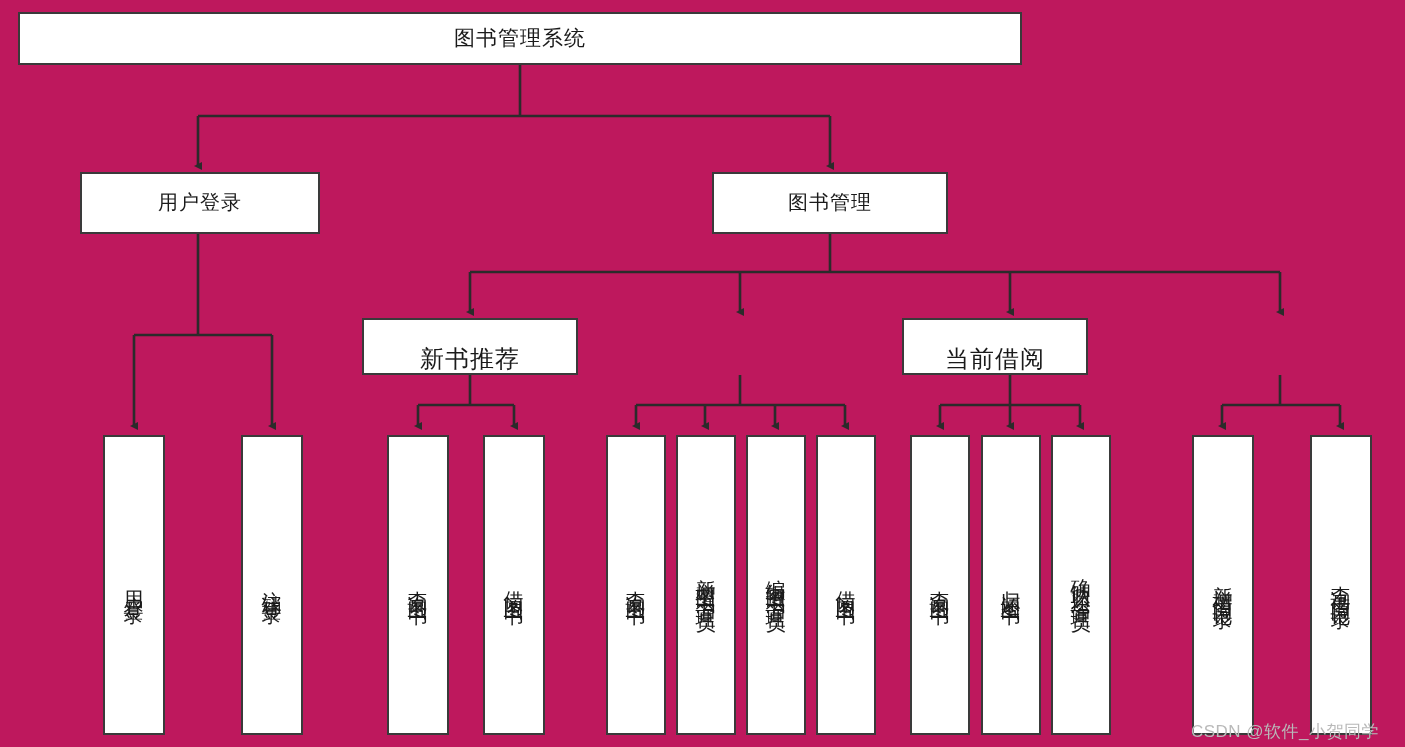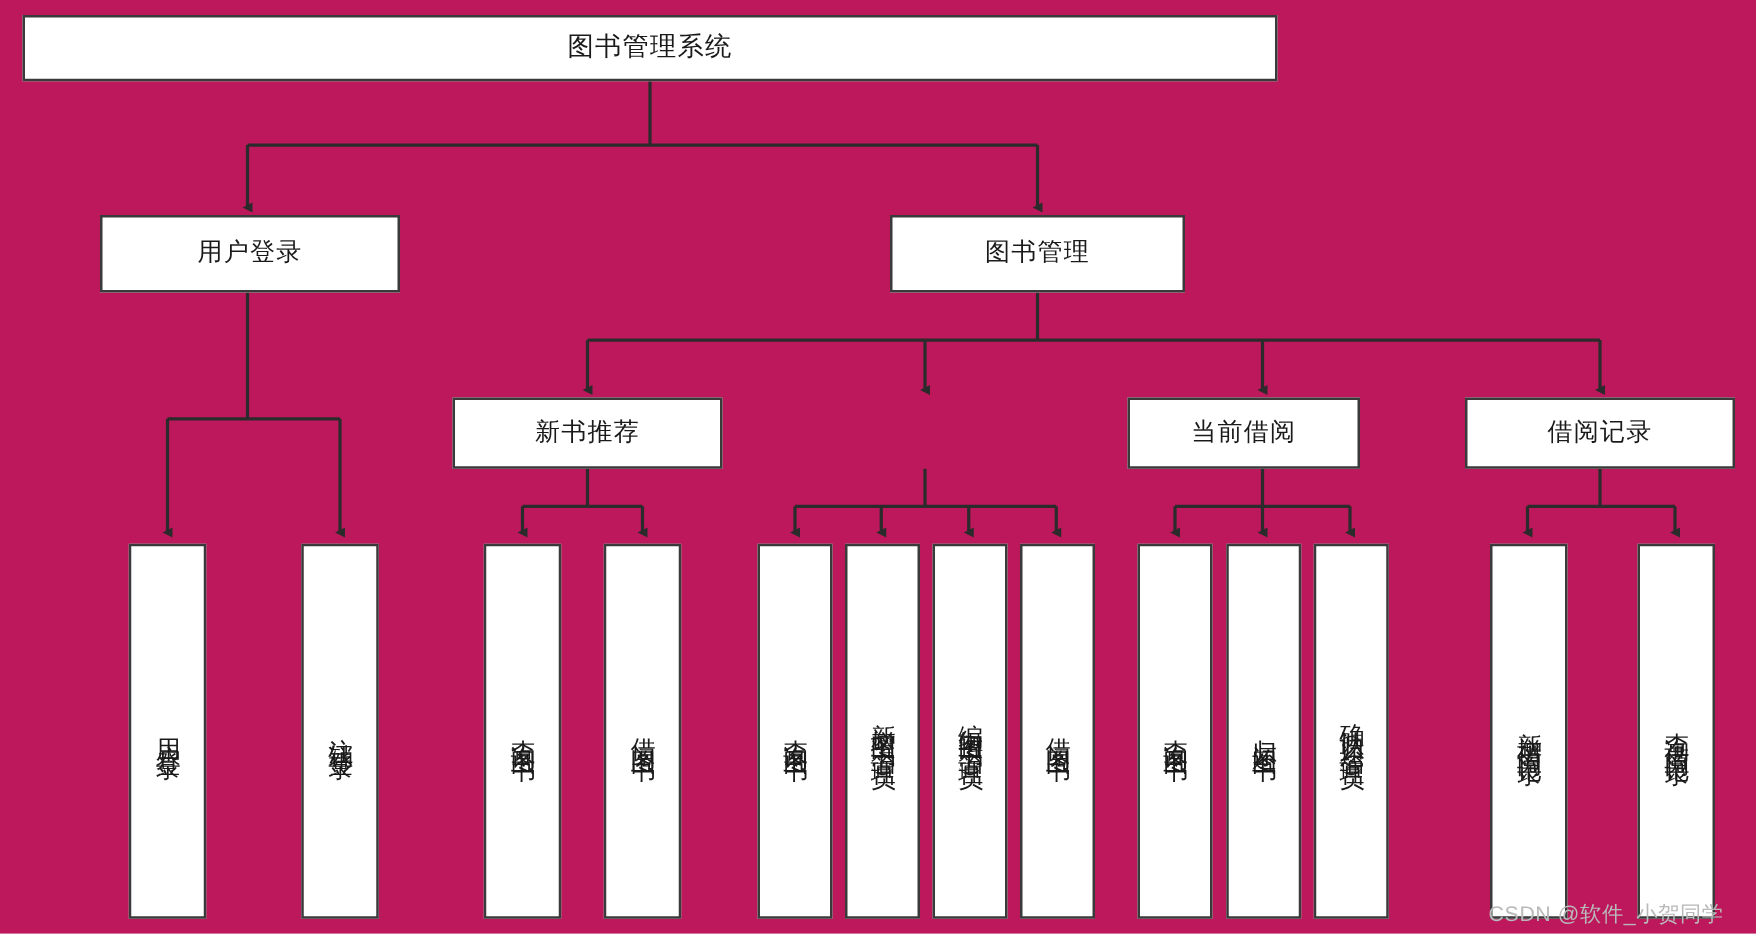--- a/index.html
+++ b/index.html
@@ -4,21 +4,21 @@
 <style>
   html,body{margin:0;padding:0;background:#ffffff;}
   body{width:1405px;height:747px;font-family:"Liberation Sans","DejaVu Sans",sans-serif;color:#1a1a1a;}
   #stage{position:relative;width:1405px;height:747px;overflow:hidden;background:#be185d;}
   #edges{position:absolute;left:0;top:0;width:1405px;height:747px;}
   .node{position:absolute;box-sizing:border-box;border:2px solid #3a3a3a;background:#ffffff;
         display:flex;align-items:center;justify-content:center;text-align:center;}
   .node .lbl{display:block;line-height:1.18;letter-spacing:1px;}
   .node.root{font-size:21px;}
   .node.lvl1{font-size:20px;}
-  .node.lvl2{font-size:20px;}
+  .node.lvl2{font-size:24px;align-items:flex-end;}
   .node.leaf{font-size:20px;}
   .node.leaf .lbl{
      writing-mode:vertical-rl;
      text-orientation:upright;
      letter-spacing:5px;
      line-height:1;
      white-space:nowrap;
   }
   .watermark{position:absolute;right:26px;bottom:4px;font-size:17px;color:#b9b9b9;
              letter-spacing:0.5px;white-space:nowrap;user-select:none;}
@@ -90,23 +90,20 @@
   <div class="node lvl1" style="left:712px;top:172px;width:236px;height:62px;">
     <span class="lbl">图书管理</span>
   </div>
 
   <div class="node lvl2" style="left:362px;top:318px;width:216px;height:57px;">
     <span class="lbl">新书推荐</span>
   </div>
   <div class="node lvl2" style="left:902px;top:318px;width:186px;height:57px;">
     <span class="lbl">当前借阅</span>
   </div>
-  <div class="node lvl2" style="left:1172px;top:318px;width:216px;height:57px;">
-    <span class="lbl">借阅记录</span>
-  </div>
 
   <div class="node leaf" style="left:103px;top:435px;width:62px;height:300px;">
     <span class="lbl">用户登录</span>
   </div>
   <div class="node leaf" style="left:241px;top:435px;width:62px;height:300px;">
     <span class="lbl">注销登录</span>
   </div>
 
   <div class="node leaf" style="left:387px;top:435px;width:62px;height:300px;">
     <span class="lbl">查询图书</span>

